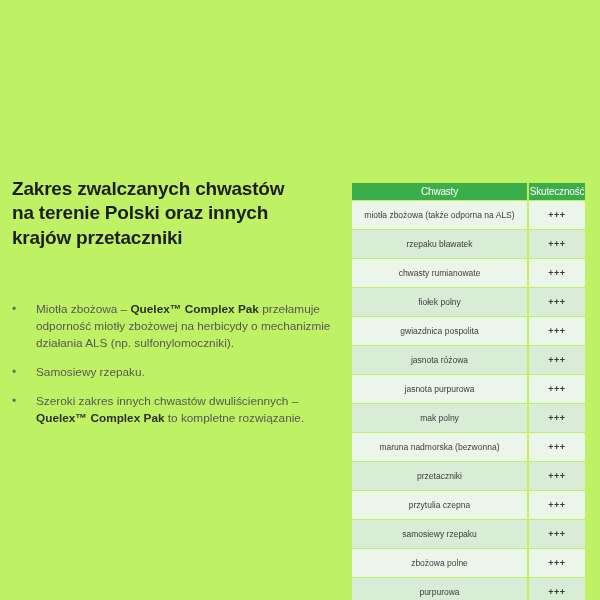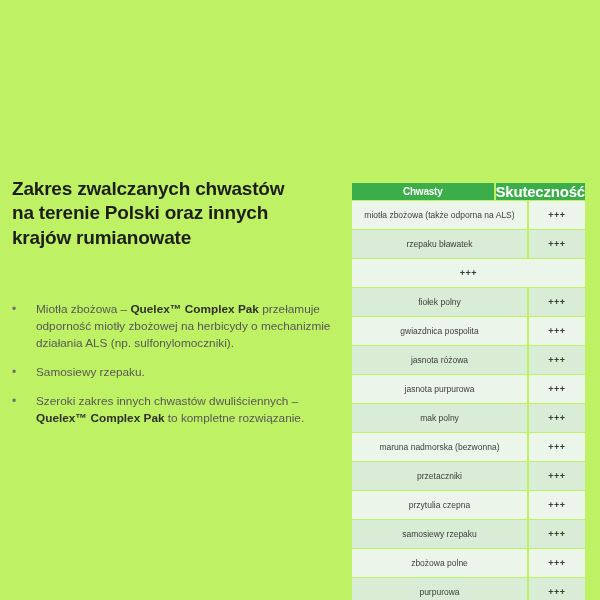--- a/index.html
+++ b/index.html
@@ -30,45 +30,45 @@
     width:24px;flex:0 0 24px;color:#6f6f6f;font-size:12px;line-height:17px;
   }
   .bullet .txt{flex:1;}
   .bullet .txt b{color:#2f2f2f;font-weight:700;}
   
   .weed-table{
     position:absolute;left:352px;top:183px;width:233px;
   }
   .thead{display:flex;height:17px;margin-bottom:1px;}
   .th{
-    background:var(--green);color:#ffffff;font-weight:700;
+    background:var(--green);color:#ffffff;font-weight:400;
     display:flex;align-items:center;justify-content:center;
     font-size:10px;letter-spacing:-0.2px;white-space:nowrap;
   }
   .th.c1{width:175px;margin-right:2px;}
-  .th.c2{flex:1;font-size:15px;}
+  .th.c2{flex:1;font-size:10px;}
   .trow{display:flex;height:28px;margin-bottom:1px;}
   .td{
     display:flex;align-items:center;justify-content:center;
     font-size:8.5px;color:#3d3d3d;white-space:nowrap;
   }
   .td.c1{width:175px;margin-right:2px;}
   .td.c2{flex:1;font-weight:700;color:#3a3a3a;letter-spacing:0.5px;font-size:9px;}
   .trow.odd .td{background:var(--row-light);}
   .trow.even .td{background:var(--row-dark);}
 </style>
 </head>
 <body>
 
 <div class="page">
 
   <div class="heading">
     <div>Zakres zwalczanych chwastów</div>
     <div>na terenie Polski oraz innych</div>
-    <div>krajów rumianowate</div>
+    <div>krajów przetaczniki</div>
   </div>
 
   <div class="bullets" id="bullet-list">
       <div class="bullet">
         <span class="marker">•</span>
         <span class="txt"><span>Miotła zbożowa – </span><b>Quelex™ Complex Pak</b><span> przełamuje odporność miotły zbożowej na herbicydy o mechanizmie działania ALS (np. sulfonylomoczniki).</span></span>
       </div>
       <div class="bullet">
         <span class="marker">•</span>
         <span class="txt"><span>Samosiewy rzepaku.</span></span>
@@ -87,20 +87,21 @@
     <div id="table-body">
         <div class="trow odd">
           <div class="td c1">miotła zbożowa (także odporna na ALS)</div>
           <div class="td c2">+++</div>
         </div>
         <div class="trow even">
           <div class="td c1">rzepaku bławatek</div>
           <div class="td c2">+++</div>
         </div>
         <div class="trow odd">
+          <div class="td c1">chwasty rumianowate</div>
           <div class="td c2">+++</div>
         </div>
         <div class="trow even">
           <div class="td c1">fiołek polny</div>
           <div class="td c2">+++</div>
         </div>
         <div class="trow odd">
           <div class="td c1">gwiazdnica pospolita</div>
           <div class="td c2">+++</div>
         </div>

